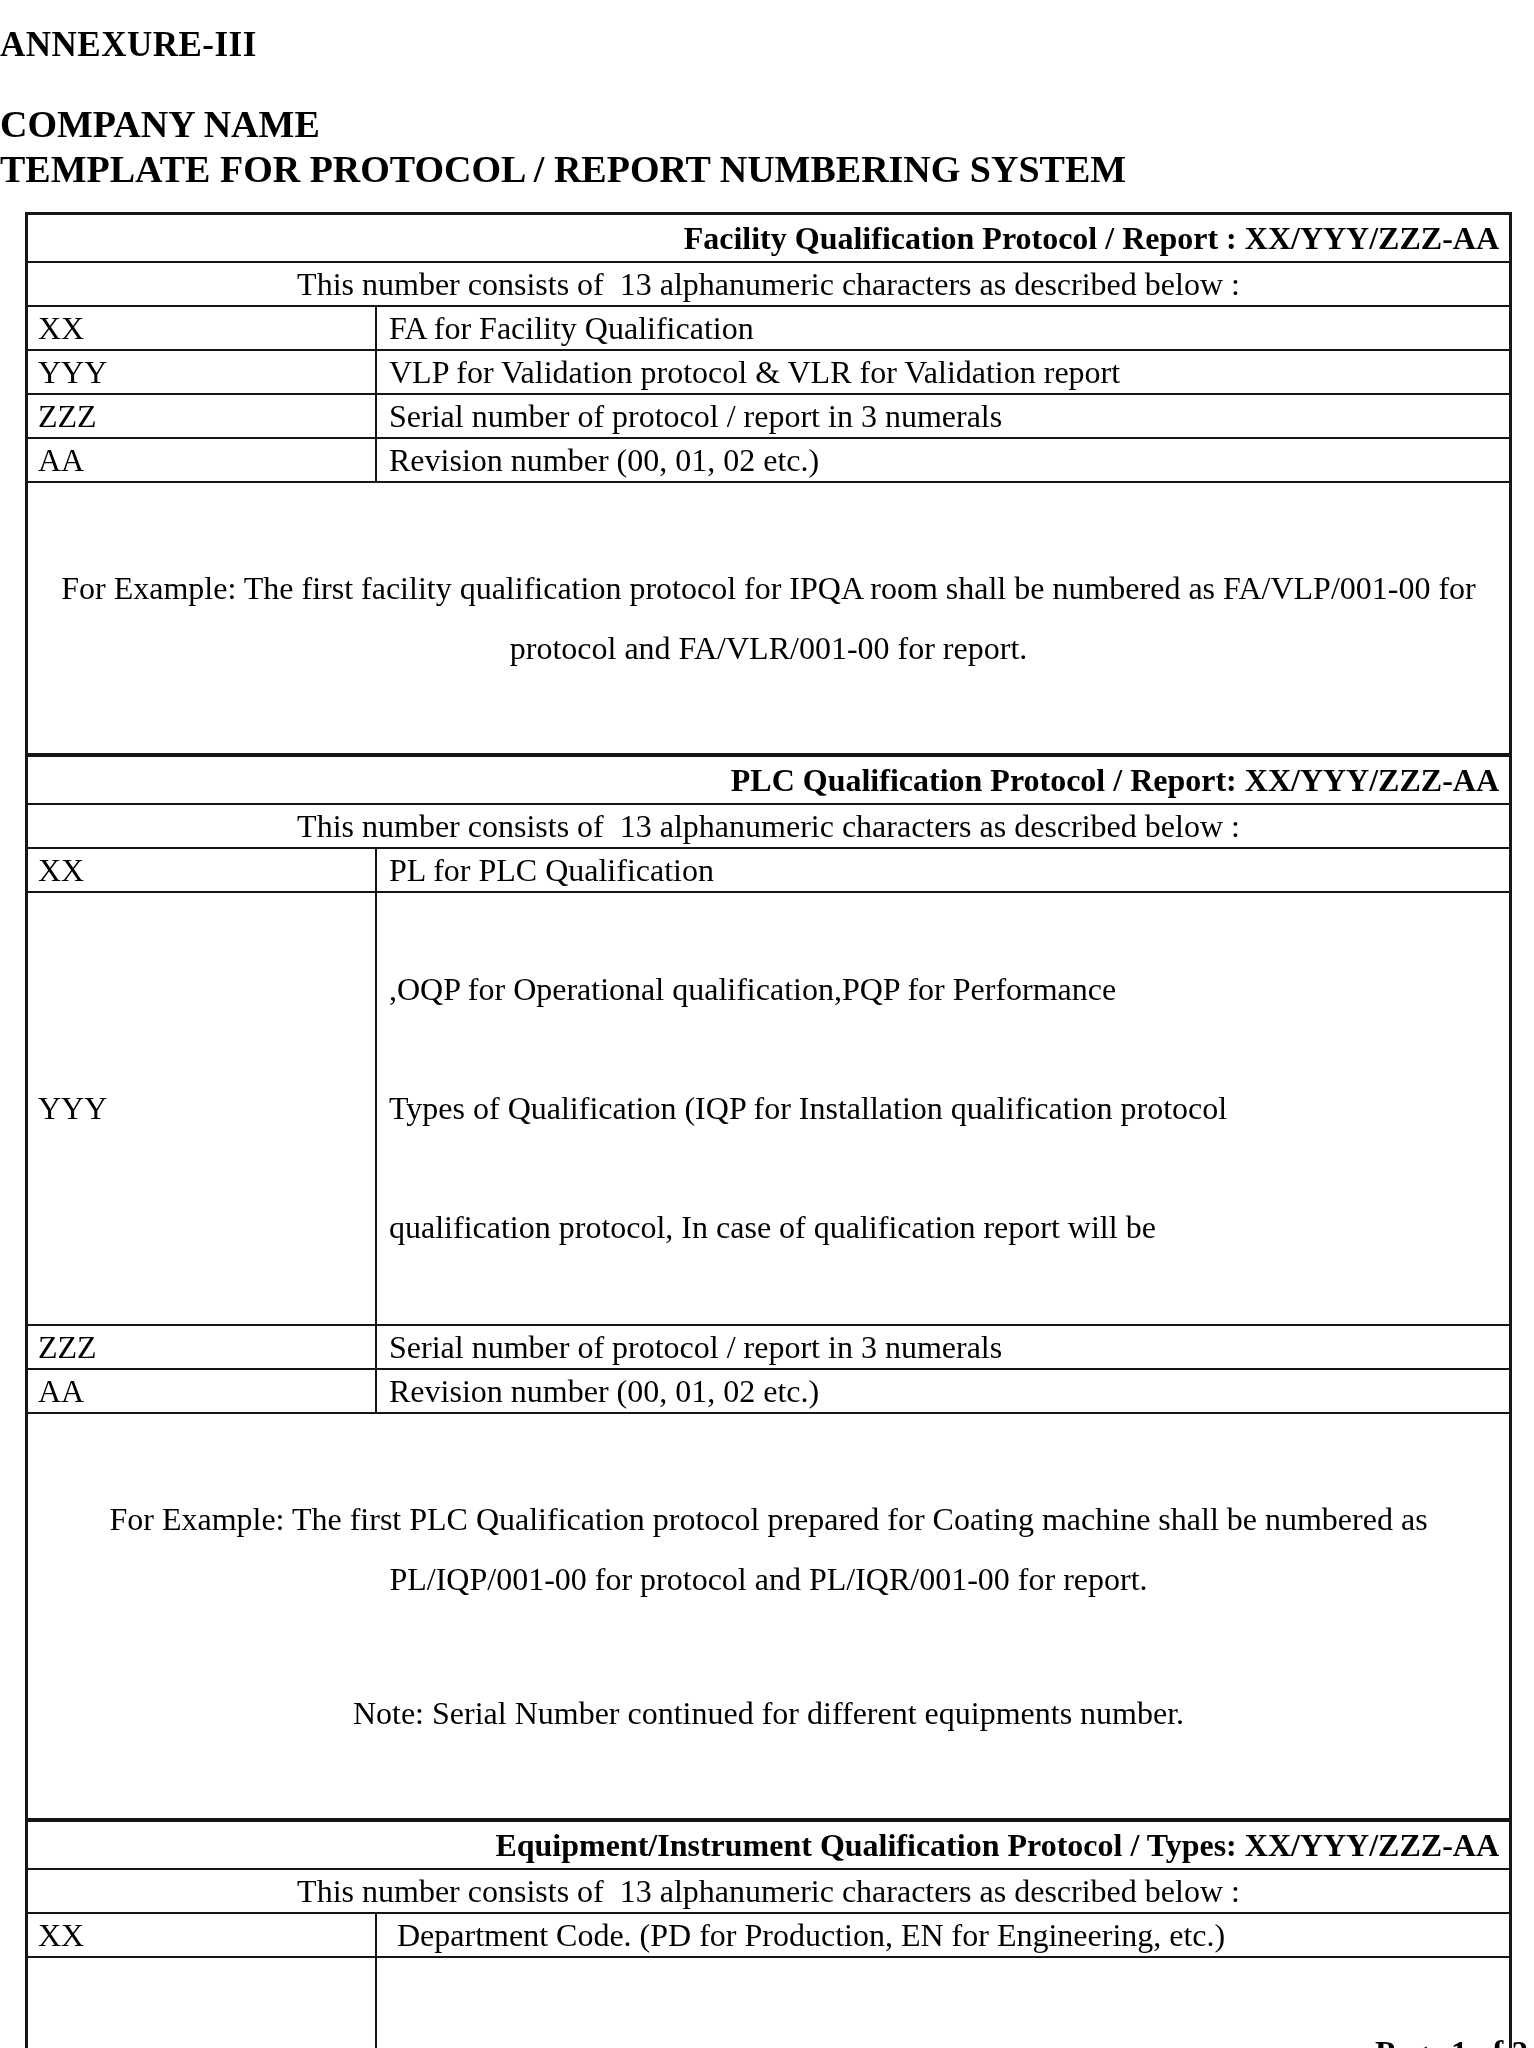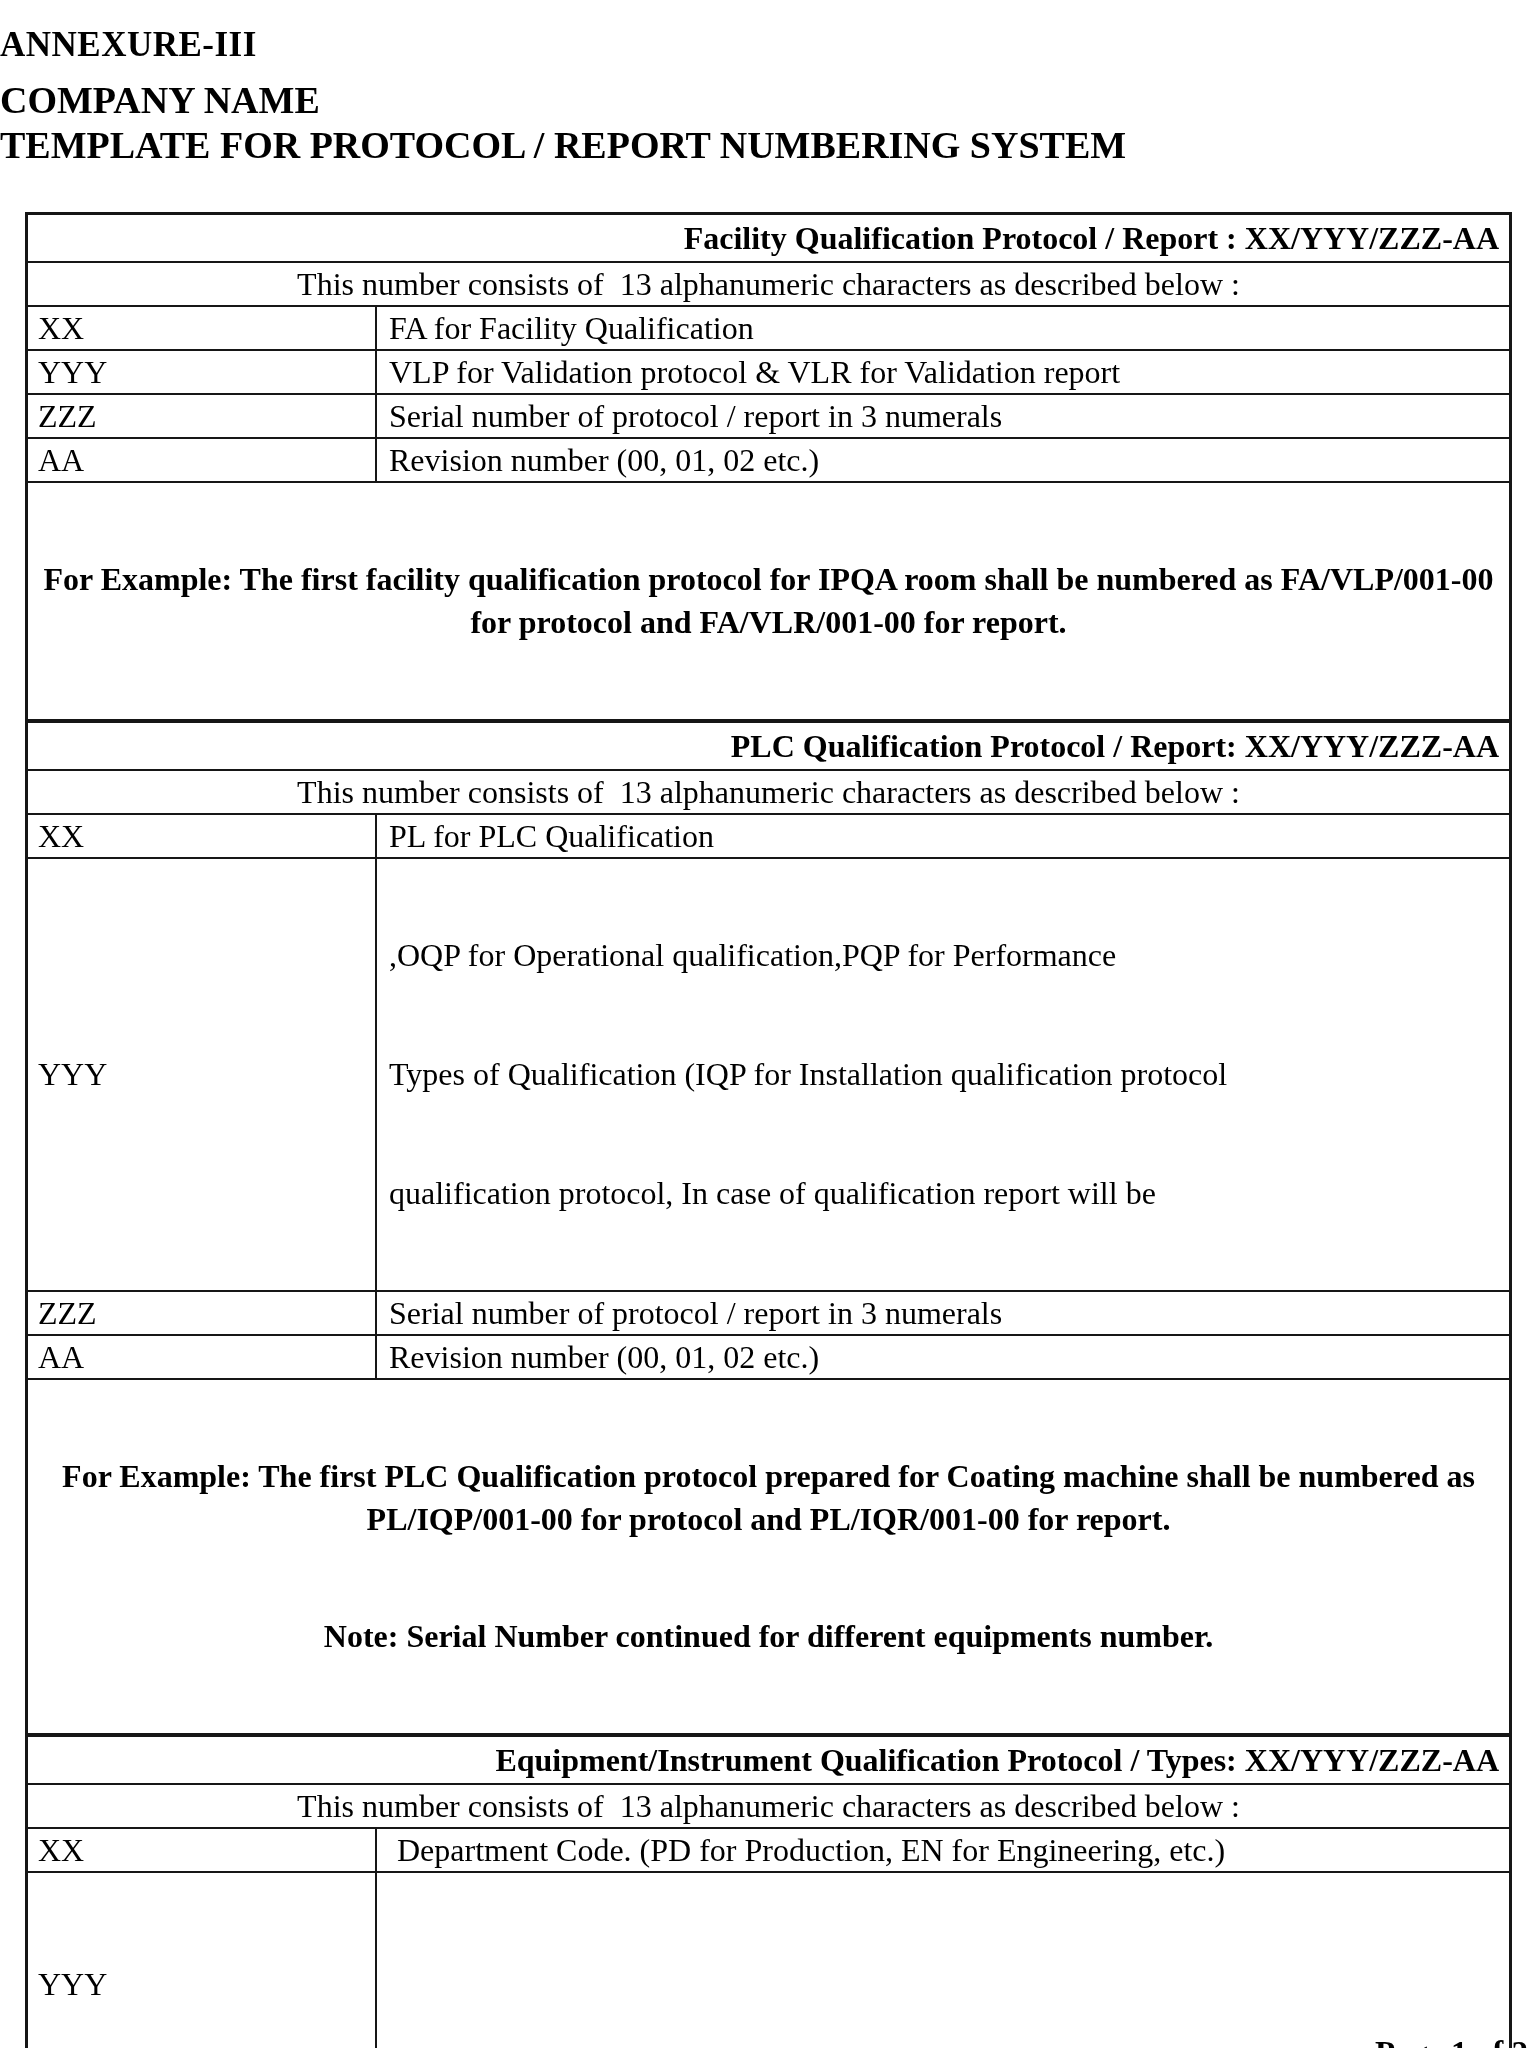--- a/index.html
+++ b/index.html
@@ -5,21 +5,21 @@
   * { box-sizing: border-box; margin: 0; padding: 0; }
   html, body { width: 1534px; height: 2048px; overflow: hidden; }
   body {
     background: #ffffff;
     color: #000000;
     font-family: "Liberation Serif", "DejaVu Serif", serif;
     position: relative;
   }
   .titles { text-align: left; }
   .t1 { margin-top: 24px; font-size: 35px; font-weight: 700; line-height: 42px; letter-spacing: 0.5px; }
-  .t2 { margin-top: 12px; font-size: 38px; font-weight: 700; line-height: 44px; }
+  .t2 { margin-top: 36px; font-size: 38px; font-weight: 700; line-height: 44px; }
   .t3 { margin-top: 1px;  font-size: 38px; font-weight: 700; line-height: 44px; }
 
   .tbl {
     position: absolute;
     left: 25px; top: 212px;
     width: 1487px;
     border: 3px solid #161616;
     border-bottom: 5px solid #161616;
     background: #ffffff;
     font-size: 32px;
@@ -34,21 +34,21 @@
   .cell { white-space: pre-wrap; }
   .full { width: 100%; padding: 0 10px 0 10px; text-align: center; }
   .rs .cell { line-height: 42px; }
 
   .c1 { width: 349px; border-right: 2px solid #161616; padding: 0 6px 0 10px;
         display: flex; align-items: center; flex-shrink: 0; }
   .c2 { flex: 1; padding: 0 8px 0 12px; }
 
   .rm .ln { line-height: 45px; white-space: nowrap; }
 
-  .rx .xl { line-height: 43px; white-space: pre-wrap; font-weight: bold; }
+  .rx .xl { line-height: 60px; white-space: pre-wrap; }
   .rx { padding: 1px 0 1px 0; }
 
   .pageno {
     position: absolute;
     top: 2034px; right: 6px;
     font-size: 33px; font-weight: 700;
     line-height: 38px;
   }
 </style>
 </head>

